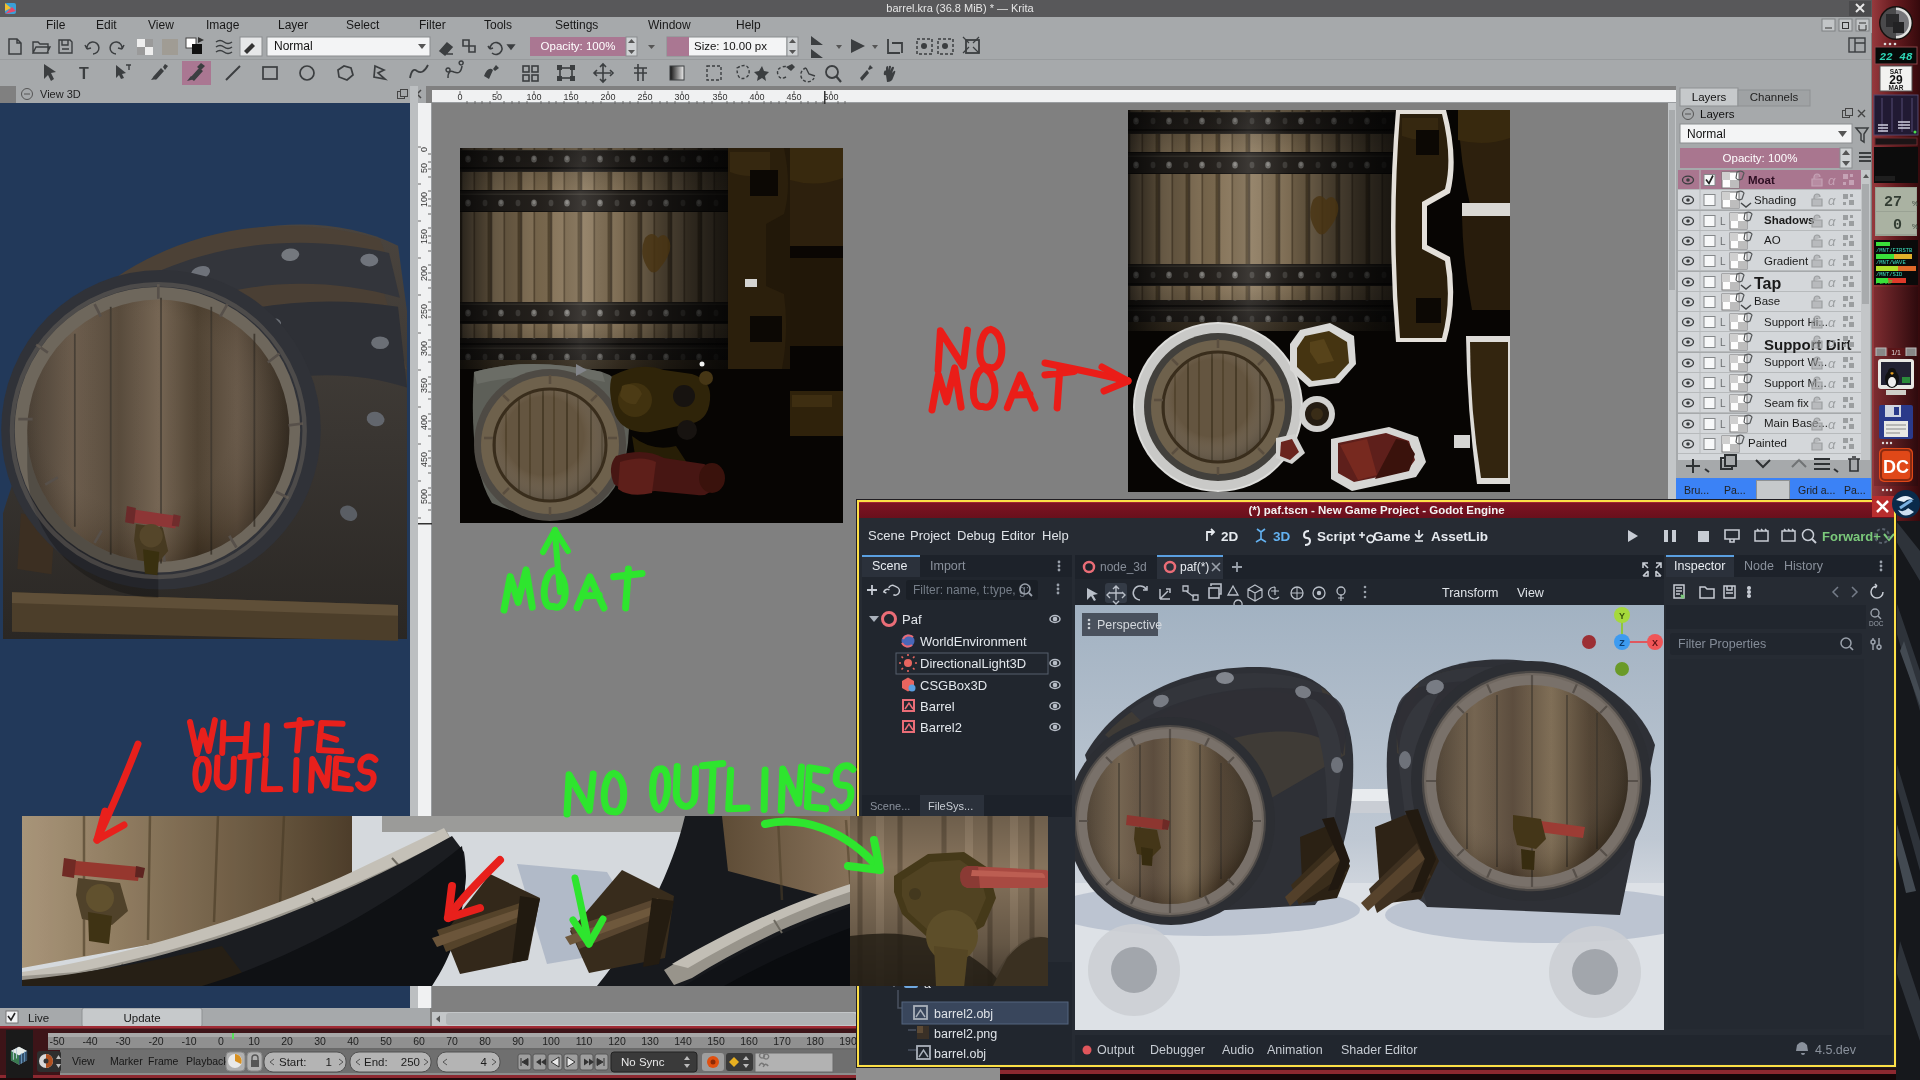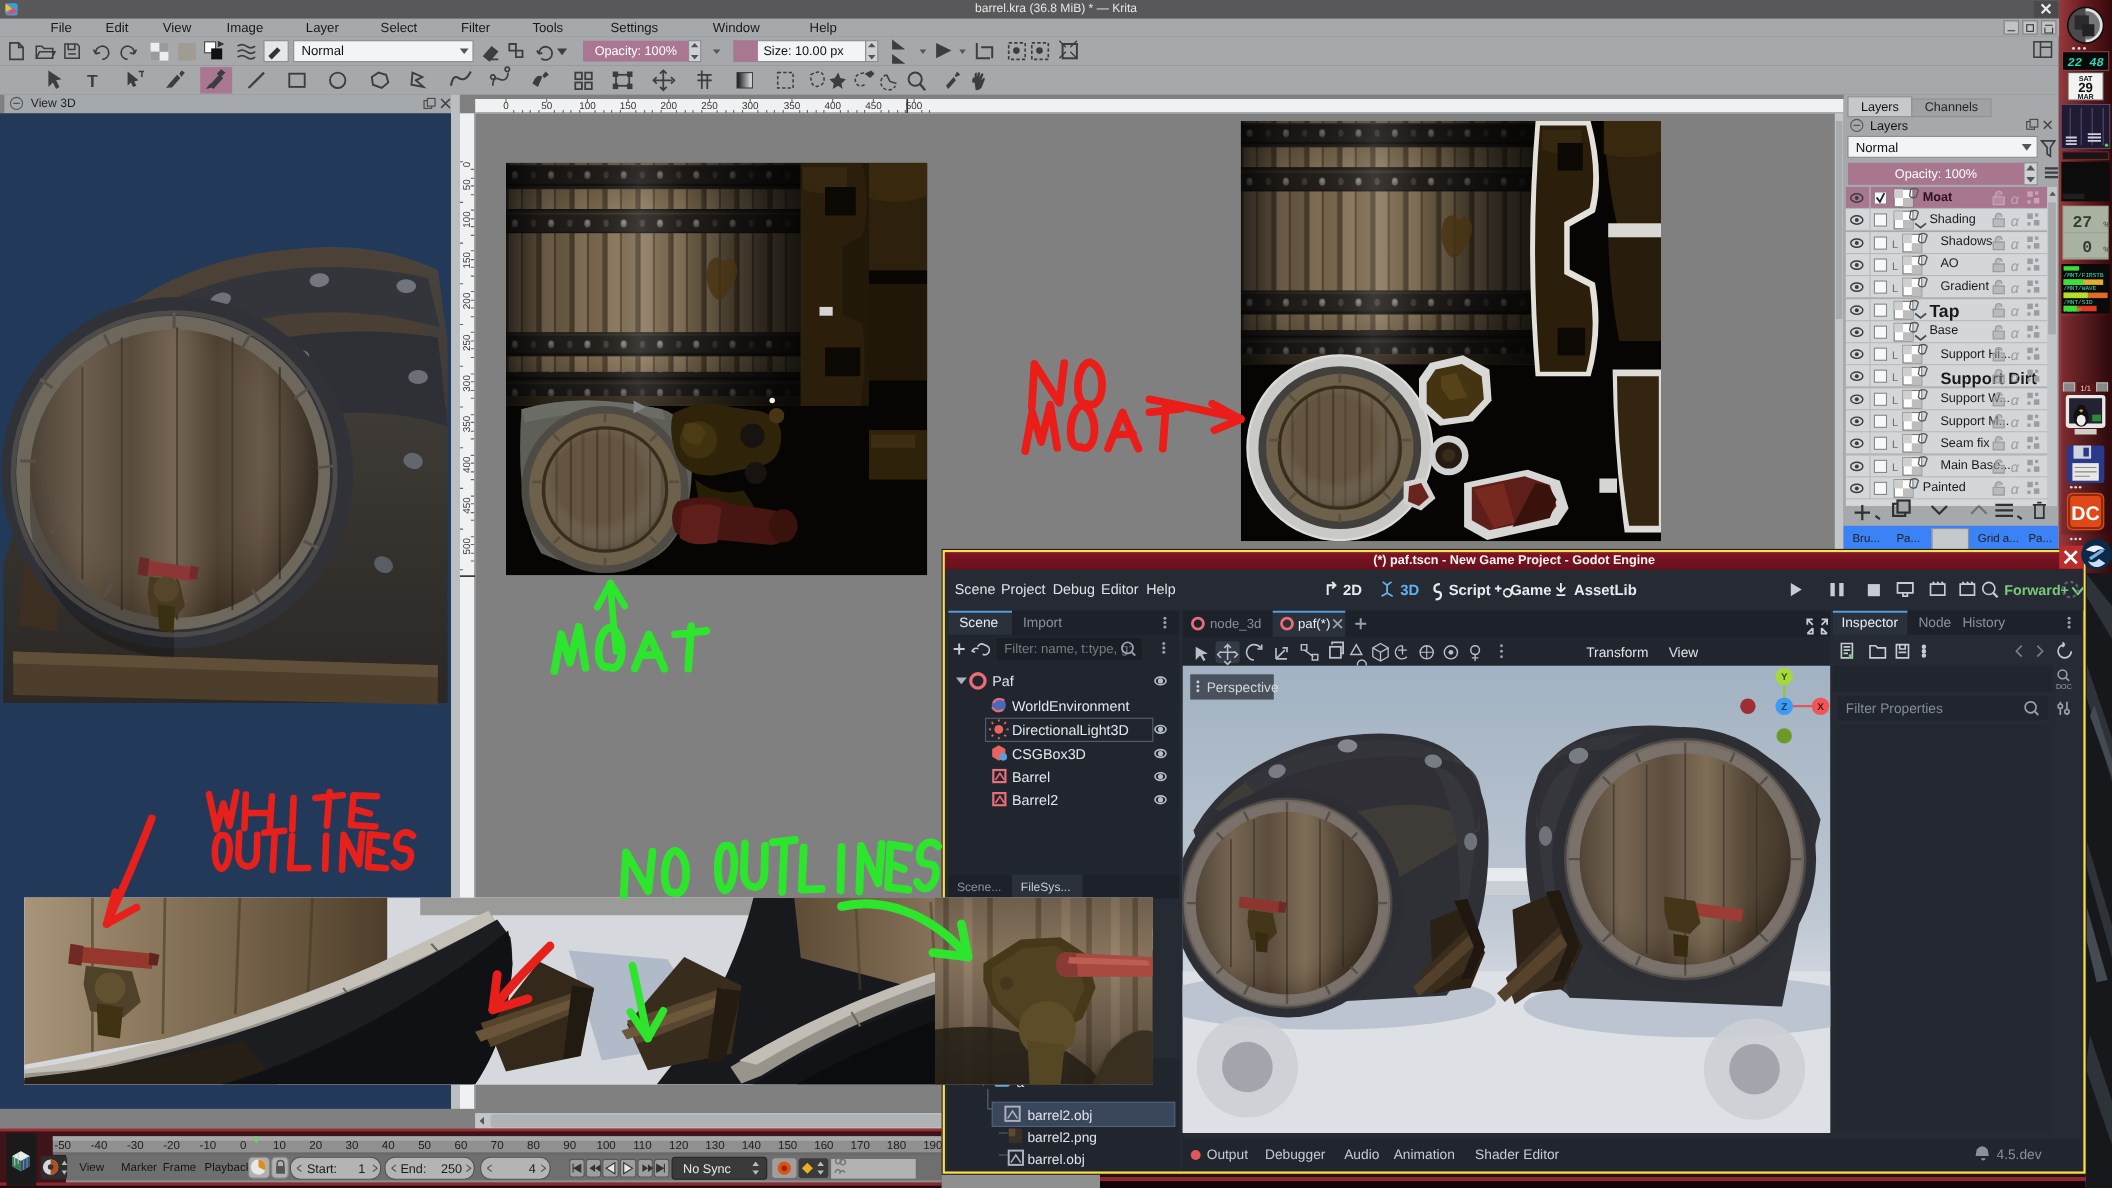--- a/index.html
+++ b/index.html
@@ -5,21 +5,21 @@
 html,body{width:1920px;height:1080px;overflow:hidden;background:#808080;font-family:"Liberation Sans",sans-serif}
 .abs{position:absolute}
 #root{position:relative;width:1920px;height:1080px}
 
 #titlebar{left:0;top:0;width:1920px;height:17px;background:#58585a;color:#e6e6e6;font-size:11px;font-weight:normal;text-align:center;line-height:17px}
 #menubar{left:0;top:17px;width:1899px;height:16px;background:#a6a9ab;color:#181818;font-size:12px}
 #menubar span{position:absolute;top:1px}
 #toolbar1{left:0;top:33px;width:1871px;height:27px;background:#a6a9ab;border-bottom:1px solid #989b9d}
 #toolbar2{left:0;top:60px;width:1871px;height:26px;background:#a6a9ab}
 
-#dockhead{left:4px;top:86px;width:410px;height:17px;background:#a6a9ab;font-size:11px;color:#222;line-height:17px}
+#dockhead{left:16px;top:86px;width:410px;height:17px;background:#a6a9ab;font-size:11px;color:#222;line-height:17px}
 #view3d{left:0;top:103px;width:410px;height:905px;background:#22395a;overflow:hidden}
 #liveupd{left:0;top:1008px;width:430px;height:20px;background:#a6a9ab}
 
 #vsplit{left:410px;top:86px;width:8px;height:922px;background:#bcbfc1}
 #hruler{left:432px;top:90px;width:1244px;height:13px;background:#f0f1f2;border-bottom:1px solid #9a9da0}
 #vruler{left:418px;top:103px;width:14px;height:905px;background:#f0f1f2;border-right:1px solid #9a9da0}
 #canvas{left:432px;top:103px;width:1244px;height:909px;background:#808080}
 #hscroll{left:432px;top:1012px;width:424px;height:14px;background:#c3c6c8}
 
 #layers{left:1676px;top:86px;width:195px;height:414px;background:#a6a9ab;font-size:12px;color:#1a1a1a}
@@ -277,20 +277,29 @@
 </g>
 <circle cx="153" cy="468" r="163" fill="none" stroke="#6a645c" stroke-width="5" opacity="0.5"></circle>
 
 <path d="M120,555 l54,8 -2,14 -54,-8z" fill="#8d3636"></path>
 <path d="M170,561 l8,2 -2,12 -8,-1z" fill="#702c2c"></path>
 <path d="M118,552 l10,2 -2,18 -10,-2z" fill="#6b2a2a"></path>
 <path d="M128,572 l30,4 6,26 -12,14 -22,-4 -4,-22z" fill="#473a21"></path>
 <path d="M136,600 l18,3 -2,26 -14,-2z" fill="#39300f"></path>
 <circle cx="145" cy="585" r="13" fill="#55462a"></circle>
 </svg>
+</div>
+<div class="abs" id="liveupd">
+<svg width="430" height="20">
+        <rect x="6" y="3" width="12" height="12" fill="#f2f3f4" stroke="#777"></rect>
+        <path d="M8,8 l3,4 4,-7" stroke="#222" fill="none" stroke-width="1.6"></path>
+        <text x="28" y="14" font-size="11.5" fill="#1a1a1a">Live</text>
+        <rect x="82" y="0" width="120" height="19" fill="#c6c9cb" stroke="#8e9193" rx="2"></rect>
+        <text x="142" y="13.5" font-size="11.5" fill="#1a1a1a" text-anchor="middle">Update</text>
+      </svg>
 </div>
 
 <div class="abs" id="canvas">
 <svg width="383" height="375" style="position:absolute;left:28px;top:45px">
 <defs>
 <pattern id="pkA" width="30" height="375" patternUnits="userSpaceOnUse">
 <rect width="30" height="375" fill="#85745a"></rect>
 <rect x="0" width="2.5" height="375" fill="#4e4130"></rect>
             <rect x="2.5" width="11" height="375" fill="#8d7a5e"></rect>
             <rect x="13.5" width="2" height="375" fill="#5c4c36"></rect>
@@ -633,21 +642,21 @@
             <path d="M4.5,10 a5.5,3.8 0 0 1 11,0 a5.5,3.8 0 0 1 -11,0" fill="none" stroke="#3a3d3f" stroke-width="1.3"></path>
             <circle cx="10" cy="10" r="1.8" fill="#3a3d3f"></circle>
             <line x1="22" y1="0" x2="22" y2="20" stroke="#b7babc"></line>
             <rect x="26" y="4.5" width="11" height="11" fill="#f7f8f9" stroke="#85888a"></rect>
             <text x="42" y="14" font-size="10" fill="#6a6d6f">L</text>
             <rect x="52" y="2" width="17" height="16" fill="#fdfdfd" stroke="#777"></rect>
             <rect x="52" y="2" width="8" height="8" fill="#cfcfcf"></rect>
             <rect x="60" y="10" width="9" height="8" fill="#bdbdbd"></rect>
             <path d="M67,2 q5,-2 7,1 l-2,6 q-4,2 -6,-1 z" fill="none" stroke="#55585a" stroke-width="1.2"></path>
           </svg>
-          <span style="position:absolute;left:86px;top:3.5px;font-size:11.5px;color:#1a1a1a;font-weight:normal">Shadows</span>
+          <span style="position:absolute;left:86px;top:3.5px;font-size:11.5px;color:#1a1a1a;font-weight:bold">Shadows</span>
           <svg width="50" height="20" style="position:absolute;right:2px;top:0">
             <path d="M4,9 v-2 a3,3 0 0 1 6,0 m-8,2 h10 v7 h-10z" fill="#9b9ea0" stroke="#9b9ea0" stroke-width="1.2" fill-opacity="0.5"></path>
             <text x="18" y="15" font-size="13" fill="#9b9ea0" font-style="italic">α</text>
             <g fill="#9b9ea0">
               <rect x="33" y="4" width="5" height="5"></rect>
               <rect x="39" y="10" width="5" height="5"></rect>
               <rect x="33" y="12" width="3" height="3"></rect>
               <rect x="40" y="4" width="3" height="3"></rect>
             </g>
           </svg>

